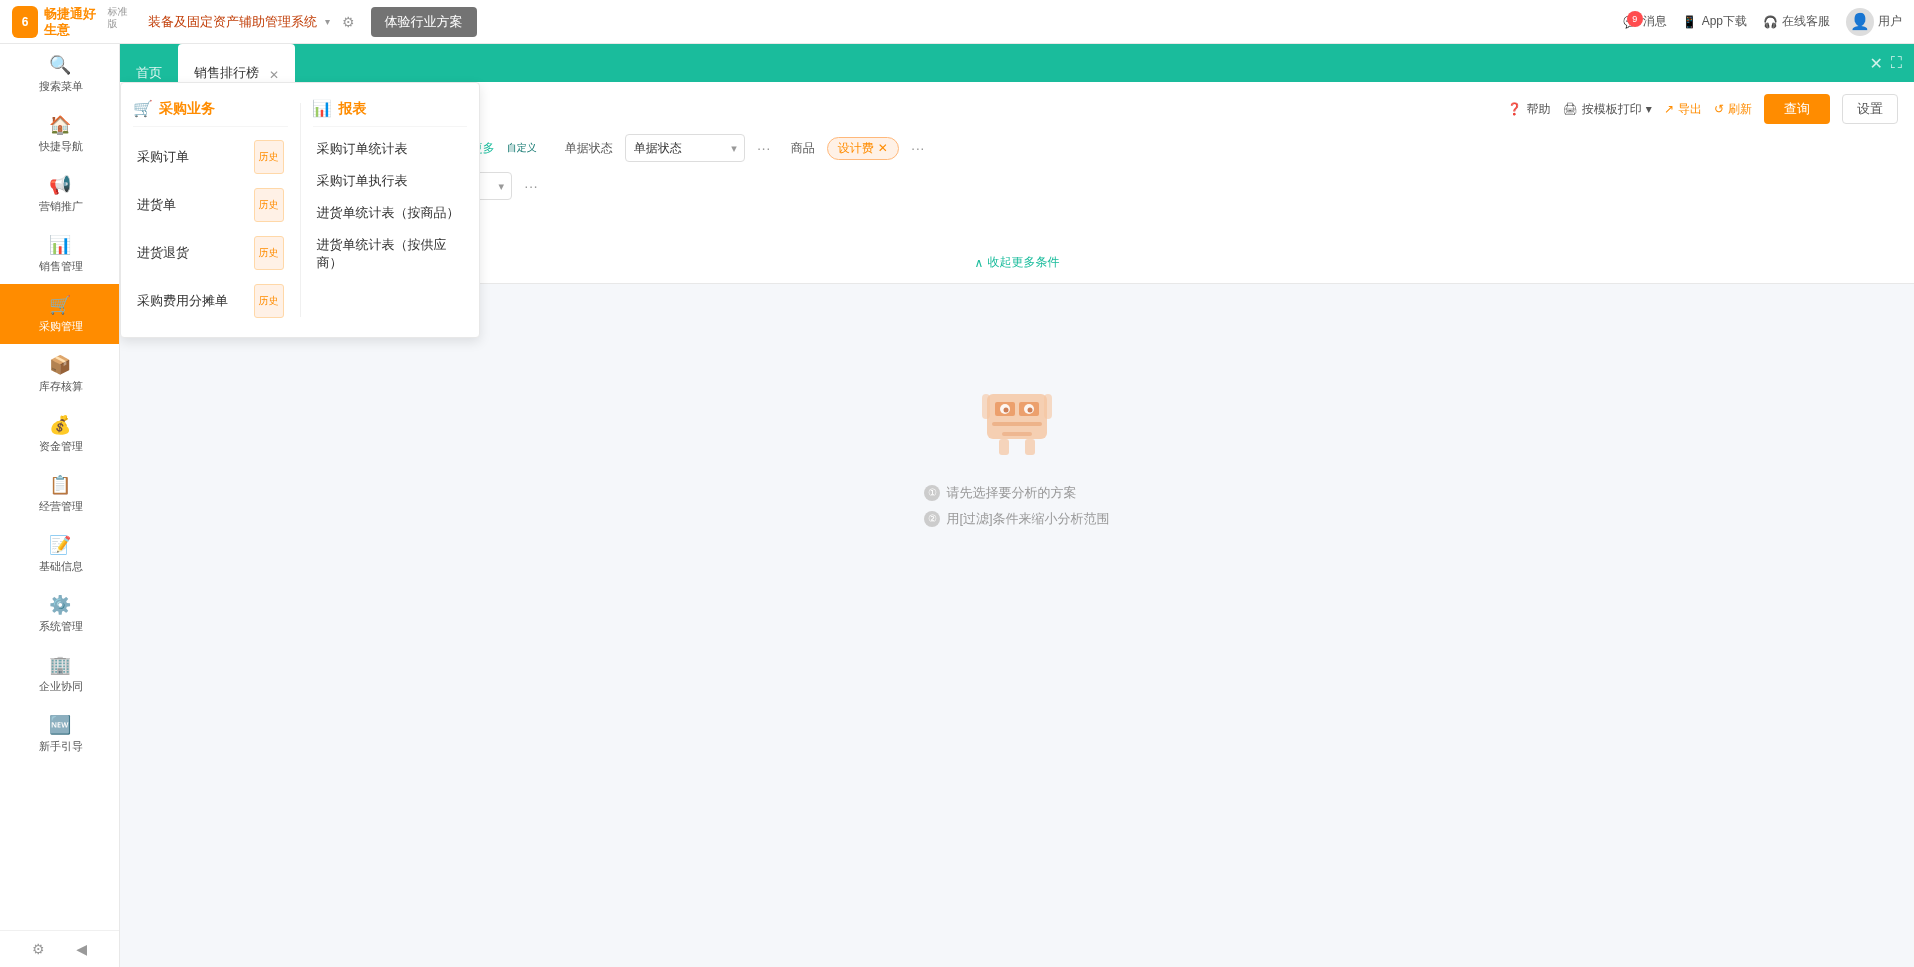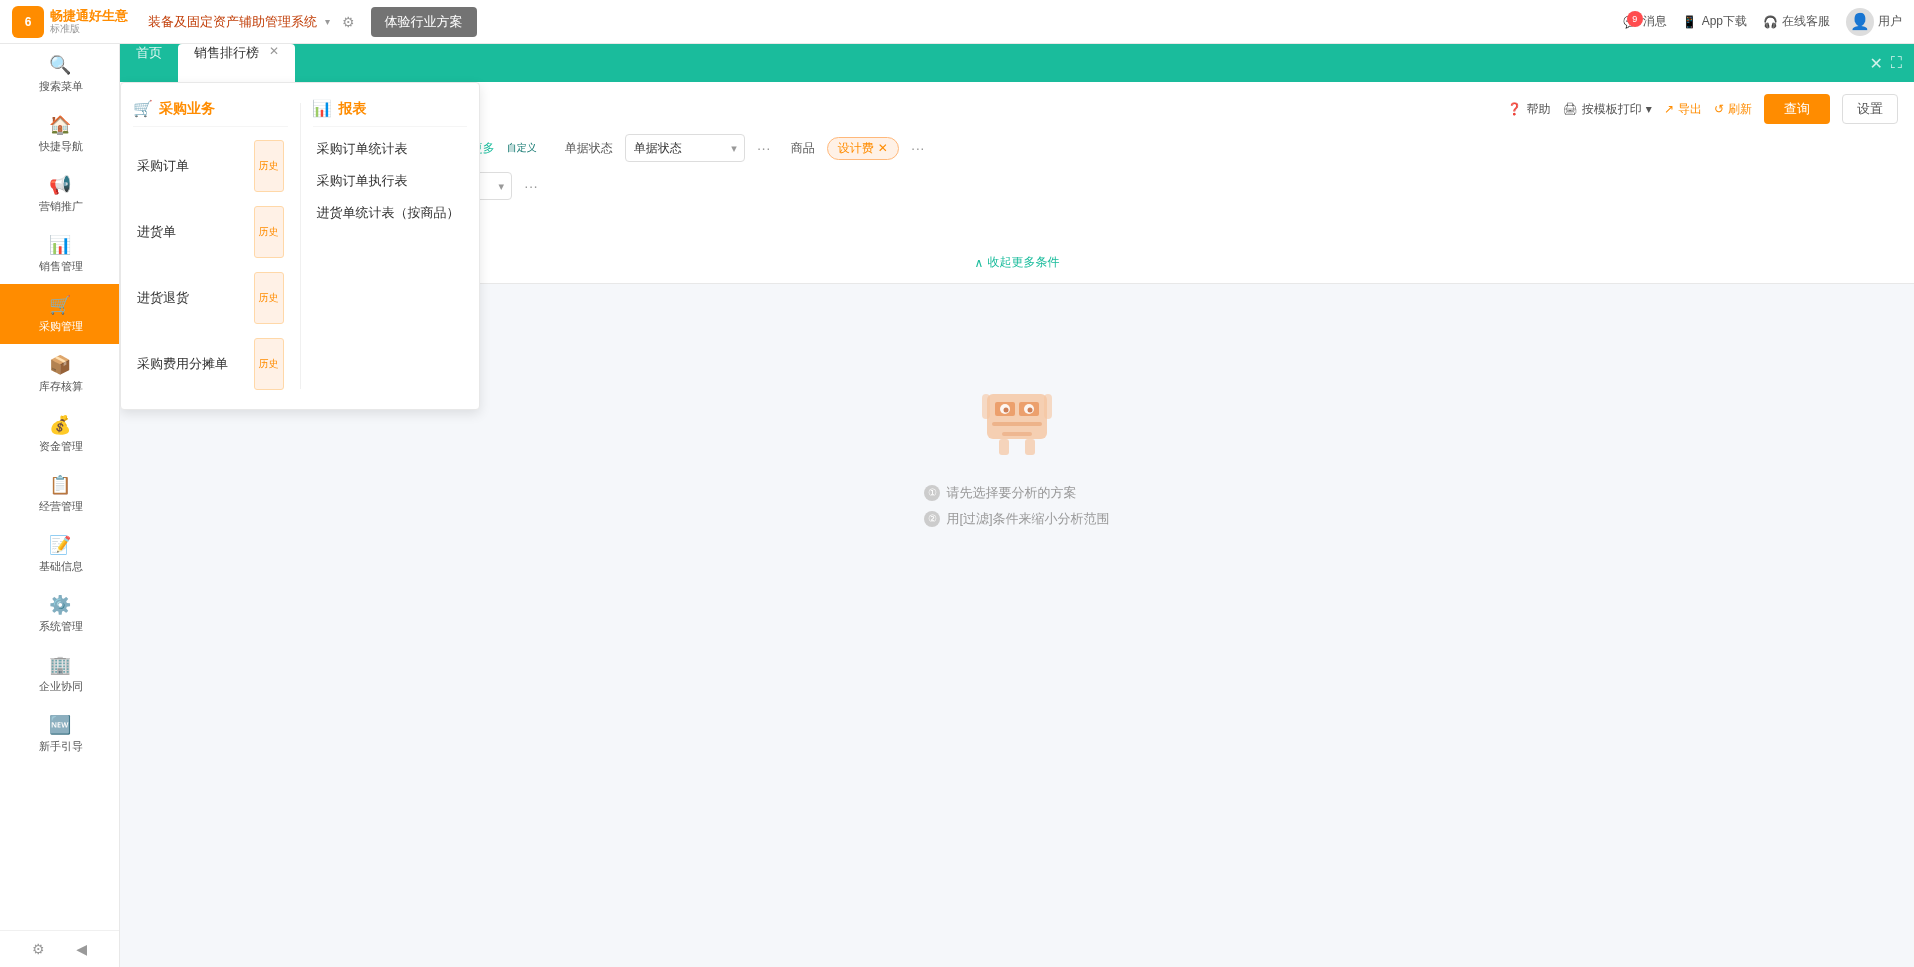--- a/index.html
+++ b/index.html
@@ -31,21 +31,20 @@
       border-radius: 6px;
       display: flex;
       align-items: center;
       justify-content: center;
       color: white;
       font-size: 18px;
       font-weight: bold;
     }
     .logo-text {
       display: flex;
-      flex-direction: column;
       line-height: 1.2;
     }
     .logo-main { font-size: 13px; color: #ff8c00; font-weight: bold; }
     .logo-sub { font-size: 10px; color: #999; }
     .header-sys-title {
       flex: 1;
       display: flex;
       align-items: center;
       gap: 8px;
       padding-left: 16px;
@@ -171,21 +170,21 @@
       background: #1abc9c;
       display: flex;
       align-items: center;
       height: 38px;
       flex-shrink: 0;
       position: relative;
     }
     .tab-item {
       height: 38px;
       display: flex;
-      align-items: flex-start;
+      align-items: flex-end;
       padding: 0 16px;
       cursor: pointer;
       font-size: 13px;
       color: rgba(255,255,255,0.85);
       gap: 6px;
       position: relative;
     }
     .tab-item.active {
       background: #fff;
       color: #333;
@@ -414,21 +413,21 @@
       color: #333;
       font-size: 13px;
       border-radius: 3px;
     }
     .history-badge {
       background: #fff1e6;
       color: #ff8c00;
       border: 1px solid #ffd8a8;
       border-radius: 3px;
       font-size: 10px;
-      padding: 18px 4px;
+      padding: 9px 4px;
     }
   </style>
 </head>
 <body>
 
 <div class="top-header">
   <div class="logo-area">
     <div class="logo-icon">
       <svg width="22" height="22" viewBox="0 0 22 22">
         <circle cx="11" cy="11" r="10" fill="#ff8c00"></circle>
@@ -579,20 +578,23 @@
             <span>报表</span>
           </div>
           <div class="dropdown-item">
             <span>采购订单统计表</span>
           </div>
           <div class="dropdown-item">
             <span>采购订单执行表</span>
           </div>
           <div class="dropdown-item">
             <span>进货单统计表（按商品）</span>
+          </div>
+          <div class="dropdown-item">
+            <span>进货单统计表（按供应商）</span>
           </div>
         </div>
       </div>
     </div>
 
     <div class="page-content">
 
       <div class="filter-area">
 
         <div class="filter-toolbar">

